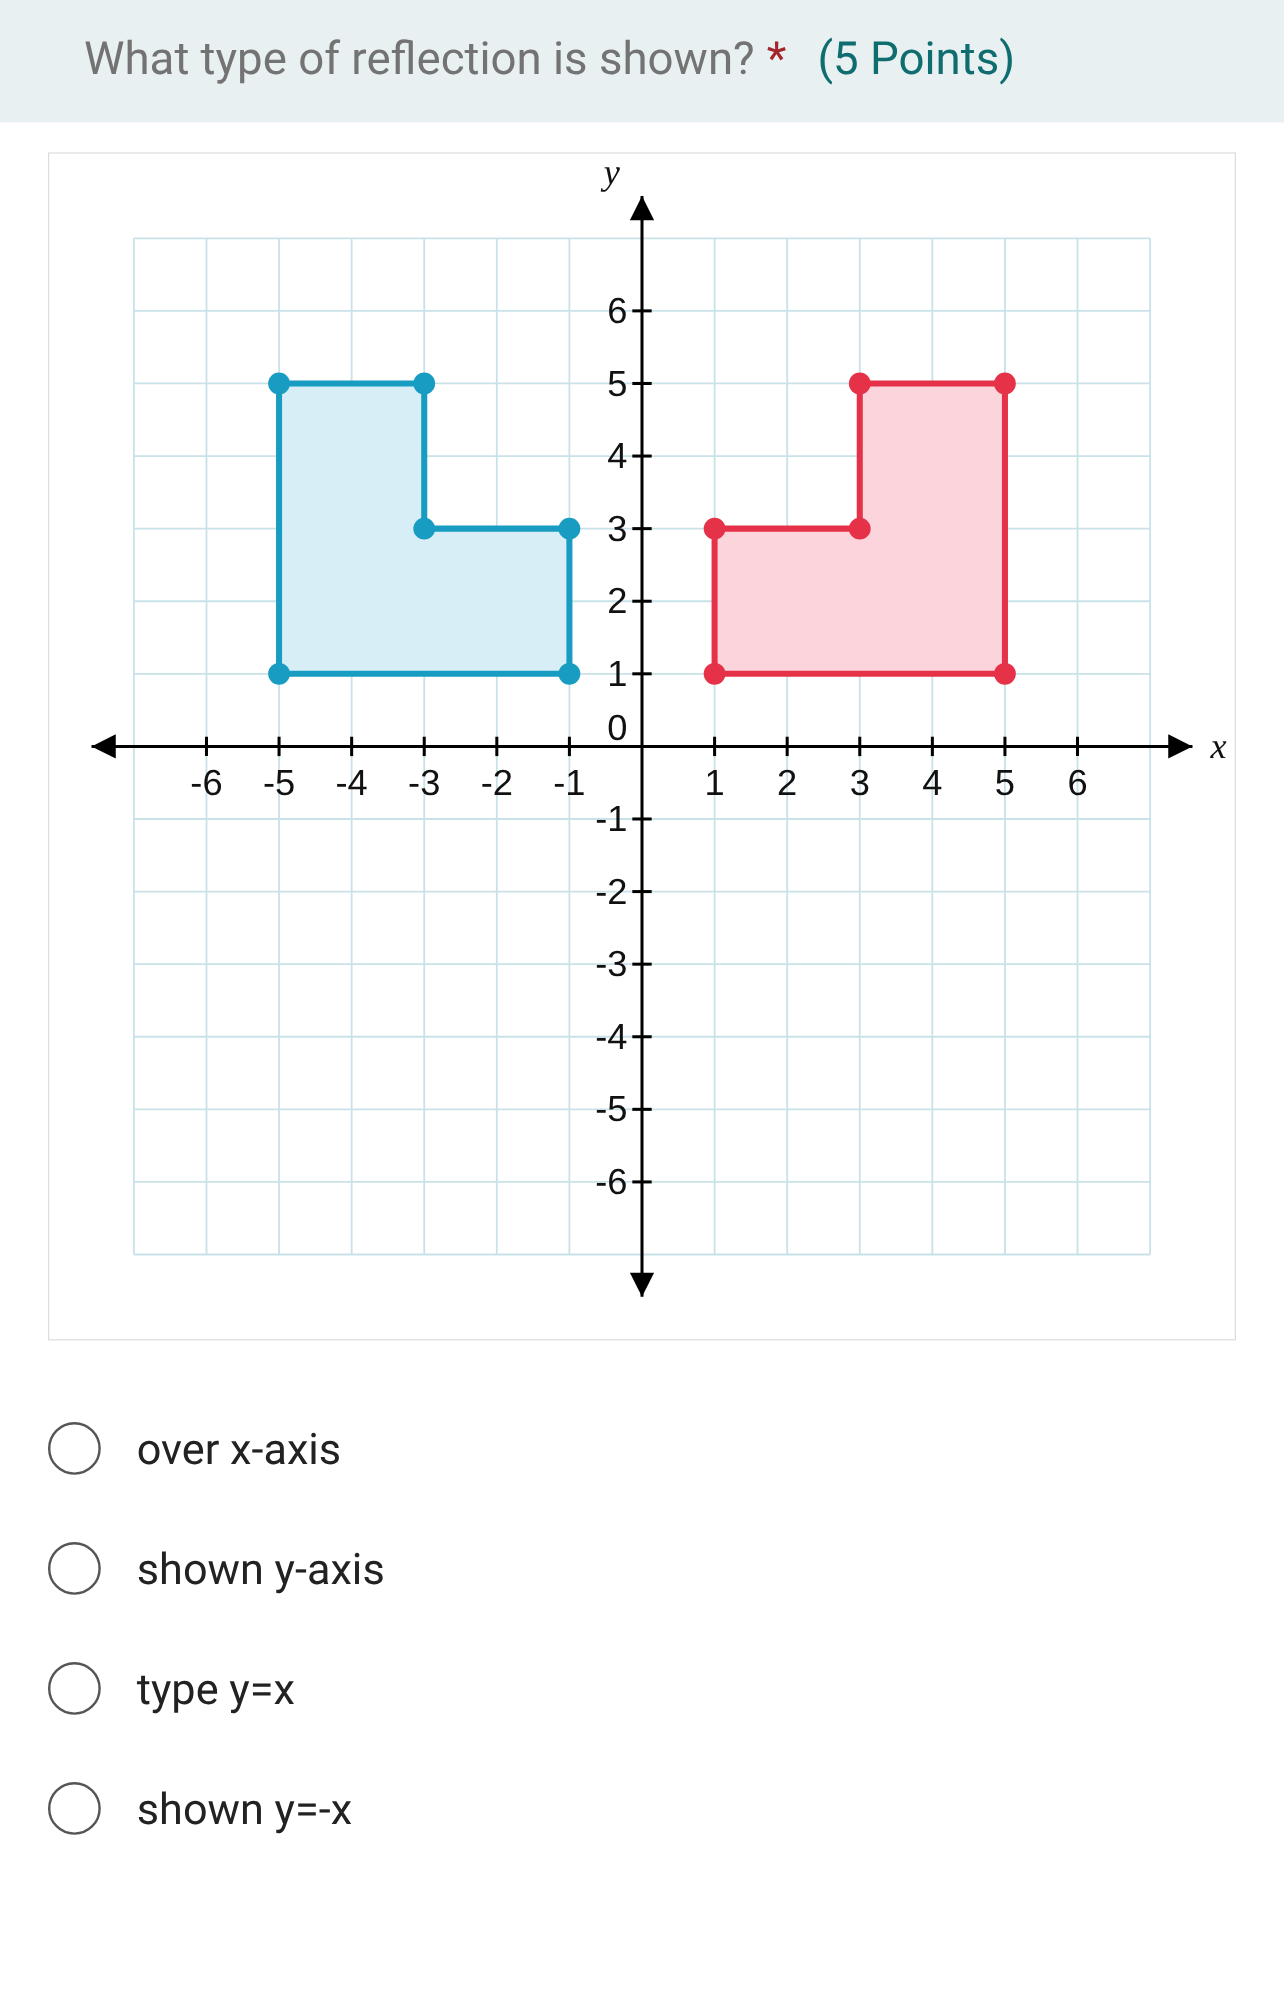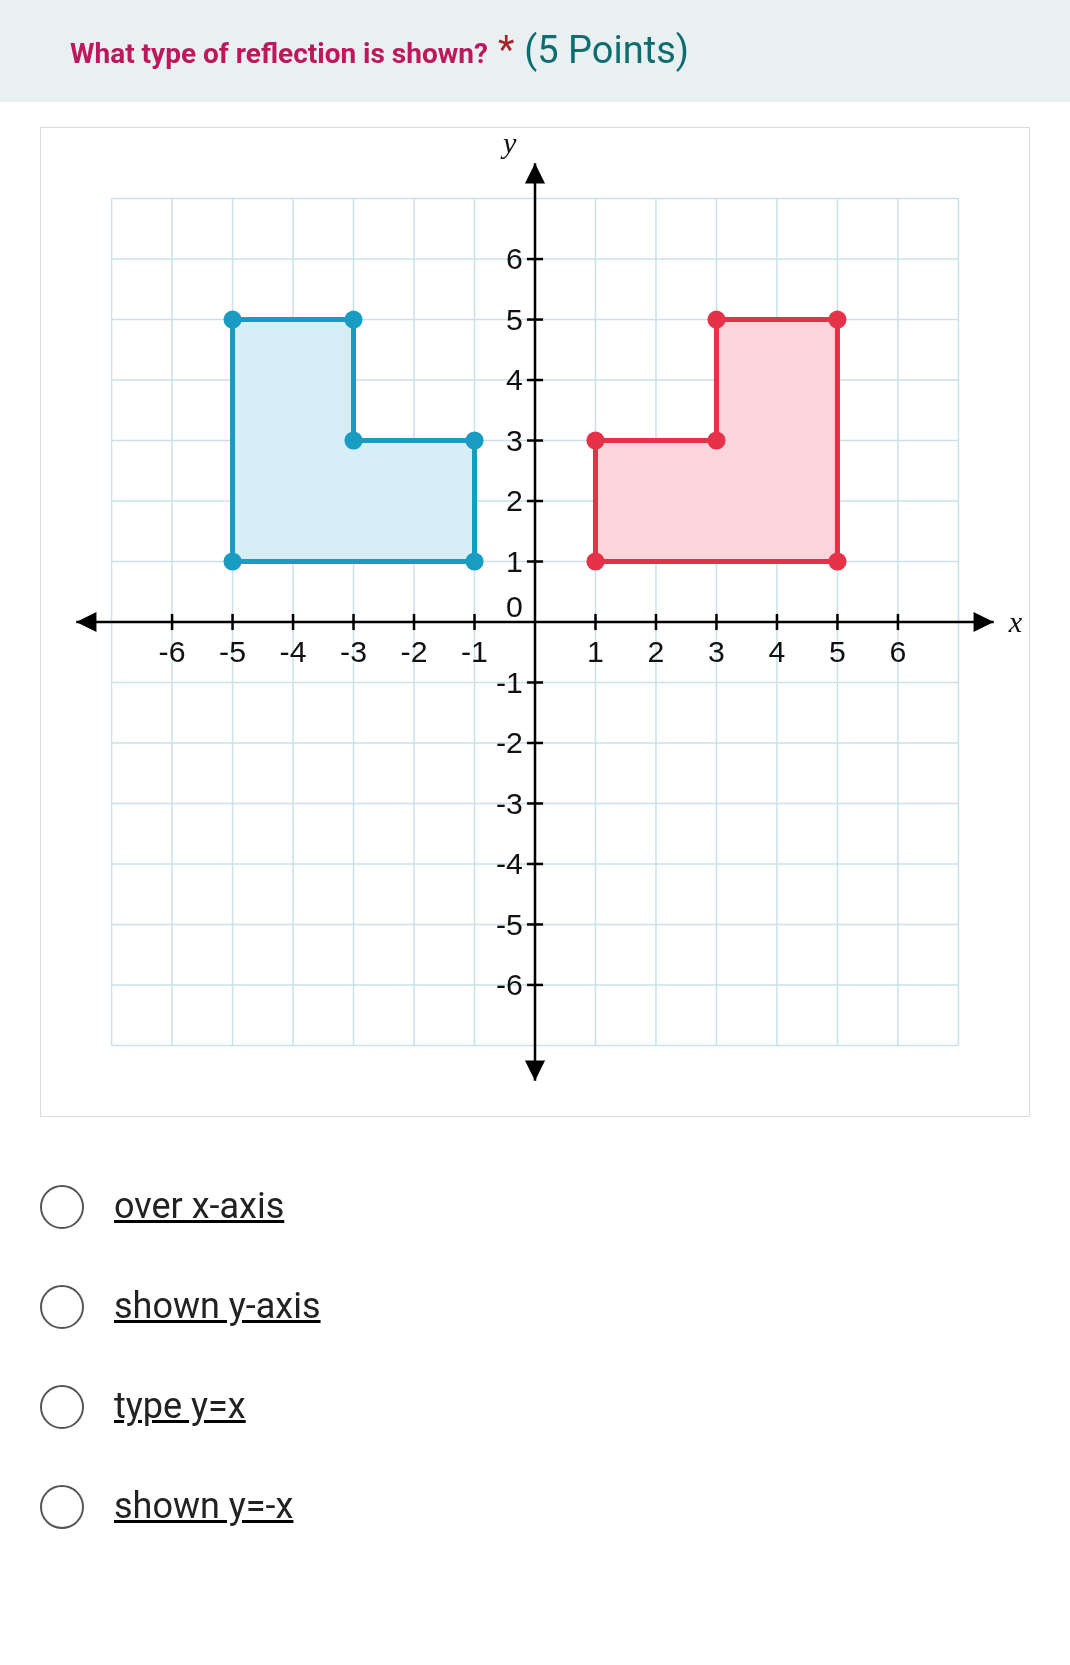--- a/index.html
+++ b/index.html
@@ -10,54 +10,54 @@
   }
   .question-header {
     background: #e8f0f2;
     padding: 28px 40px 30px 70px;
     display: flex;
     align-items: baseline;
     gap: 10px;
     flex-wrap: wrap;
   }
   .question-text {
-    font-size: 28px;
-    color: #be185d;
-    font-weight: 700;
+    font-size: 38px;
+    color: #737373;
+    font-weight: 400;
   }
   .required-star {
     color: #a4262c;
     font-size: 38px;
   }
   .points {
     color: #0f6d6f;
     font-size: 38px;
+    margin-left: 16px;
   }
   .image-area {
     padding: 25px 40px 10px 40px;
   }
   .chart-box {
     border: 1px solid #dcdcdc;
     width: 100%;
     position: relative;
   }
   .chart-svg {
     display: block;
     width: 100%;
     height: auto;
   }
   .options {
     padding: 30px 40px 30px 40px;
   }
   .option {
     display: flex;
-    align-items: flex-start;
+    align-items: flex-end;
     padding: 28px 0;
     cursor: pointer;
-    text-decoration: underline;
   }
   .radio {
     width: 44px;
     height: 44px;
     border: 2px solid #555;
     border-radius: 50%;
     margin-right: 30px;
     flex-shrink: 0;
   }
   .option-label {

